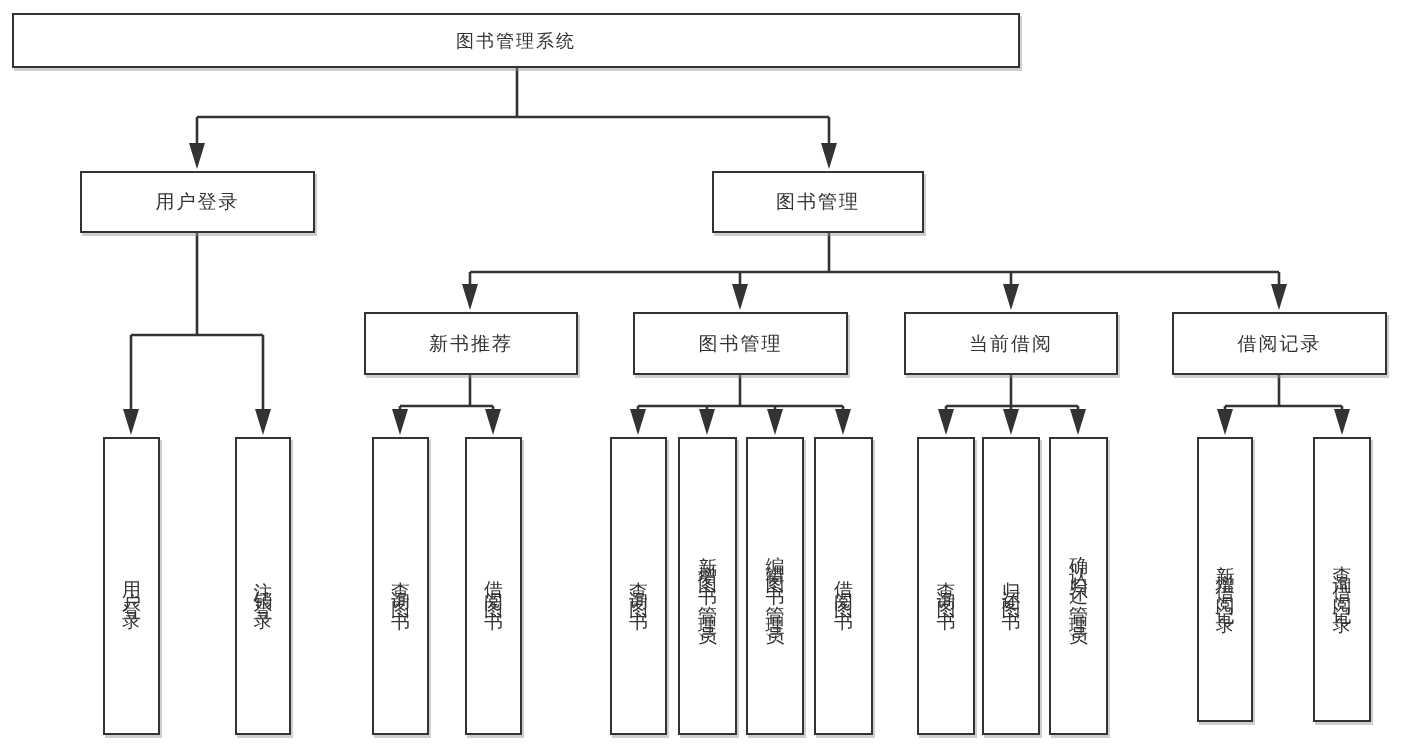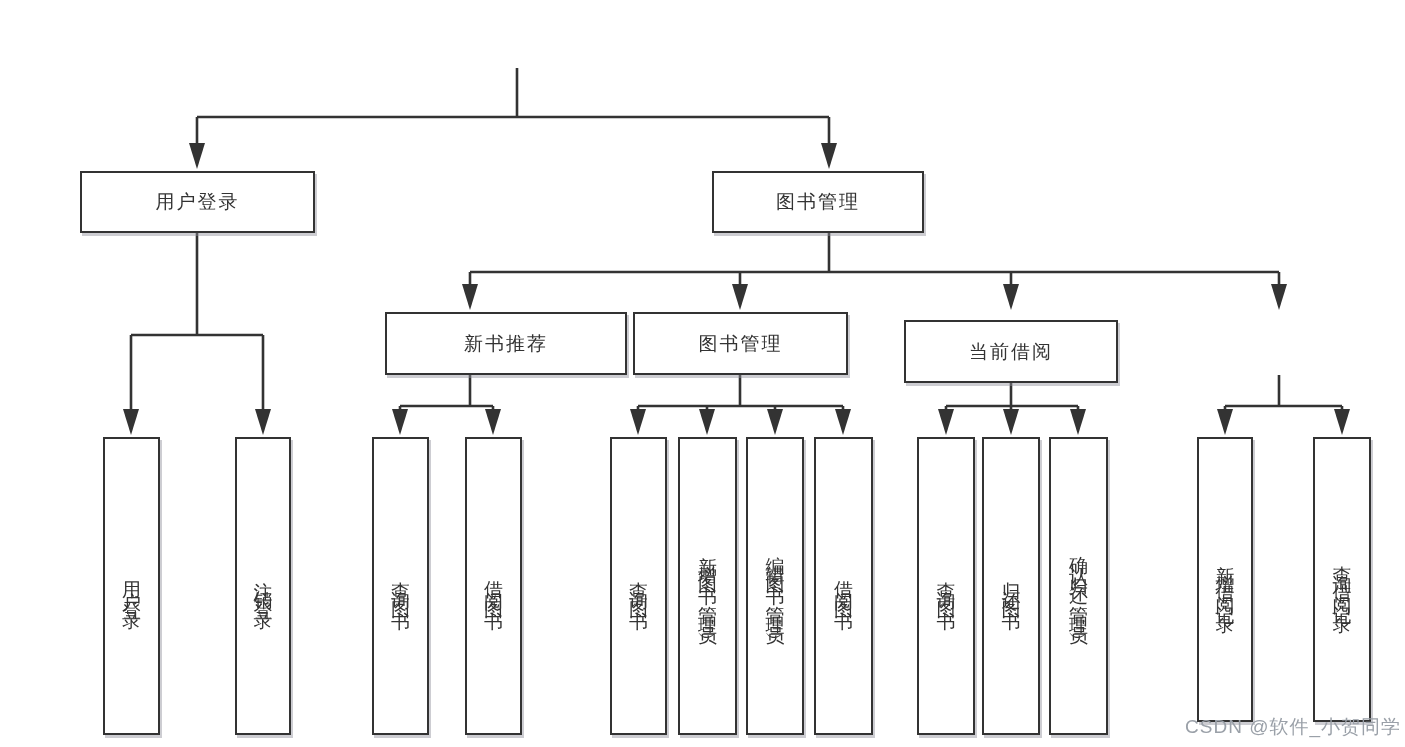--- a/index.html
+++ b/index.html
@@ -89,36 +89,42 @@
       <polygon points="775,435 767,409 783,409"></polygon>
       <polygon points="843,435 835,409 851,409"></polygon>
       <polygon points="946,435 938,409 954,409"></polygon>
       <polygon points="1011,435 1003,409 1019,409"></polygon>
       <polygon points="1078,435 1070,409 1086,409"></polygon>
       <polygon points="1225,435 1217,409 1233,409"></polygon>
       <polygon points="1342,435 1334,409 1350,409"></polygon>
     </g>
   </svg>
 
+  <div class="node h root" style="left:12px;top:13px;width:1008px;height:55px">
+    <span>图书管理系统</span>
+  </div>
 
   <div class="node h" style="left:80px;top:171px;width:235px;height:62px">
     <span>用户登录</span>
   </div>
   <div class="node h" style="left:712px;top:171px;width:212px;height:62px">
     <span>图书管理</span>
   </div>
 
-  <div class="node h" style="left:385px;top:312px;width:242px;height:63px">
+  <div class="node h" style="left:364px;top:312px;width:214px;height:63px">
     <span>新书推荐</span>
   </div>
   <div class="node h" style="left:633px;top:312px;width:215px;height:63px">
     <span>图书管理</span>
   </div>
-  <div class="node h" style="left:904px;top:320px;width:214px;height:63px">
+  <div class="node h" style="left:904px;top:312px;width:214px;height:63px">
     <span>当前借阅</span>
+  </div>
+  <div class="node h" style="left:1172px;top:312px;width:215px;height:63px">
+    <span>借阅记录</span>
   </div>
 
   <div class="node v" style="left:103px;top:437px;width:57px;height:298px">
     <span class="vtext">用户登录</span>
   </div>
   <div class="node v" style="left:235px;top:437px;width:56px;height:298px">
     <span class="vtext">注销登录</span>
   </div>
 
   <div class="node v" style="left:372px;top:437px;width:57px;height:298px">
@@ -151,14 +157,13 @@
     <span class="vtext">确认归还（管理员）</span>
   </div>
 
   <div class="node v" style="left:1197px;top:437px;width:56px;height:285px">
     <span class="vtext">新增借阅记录</span>
   </div>
   <div class="node v" style="left:1313px;top:437px;width:58px;height:285px">
     <span class="vtext">查询借阅记录</span>
   </div>
 
-  <div class="watermark">CSDN @软件_小贺同学</div>
 </div>
 
 </body></html>

